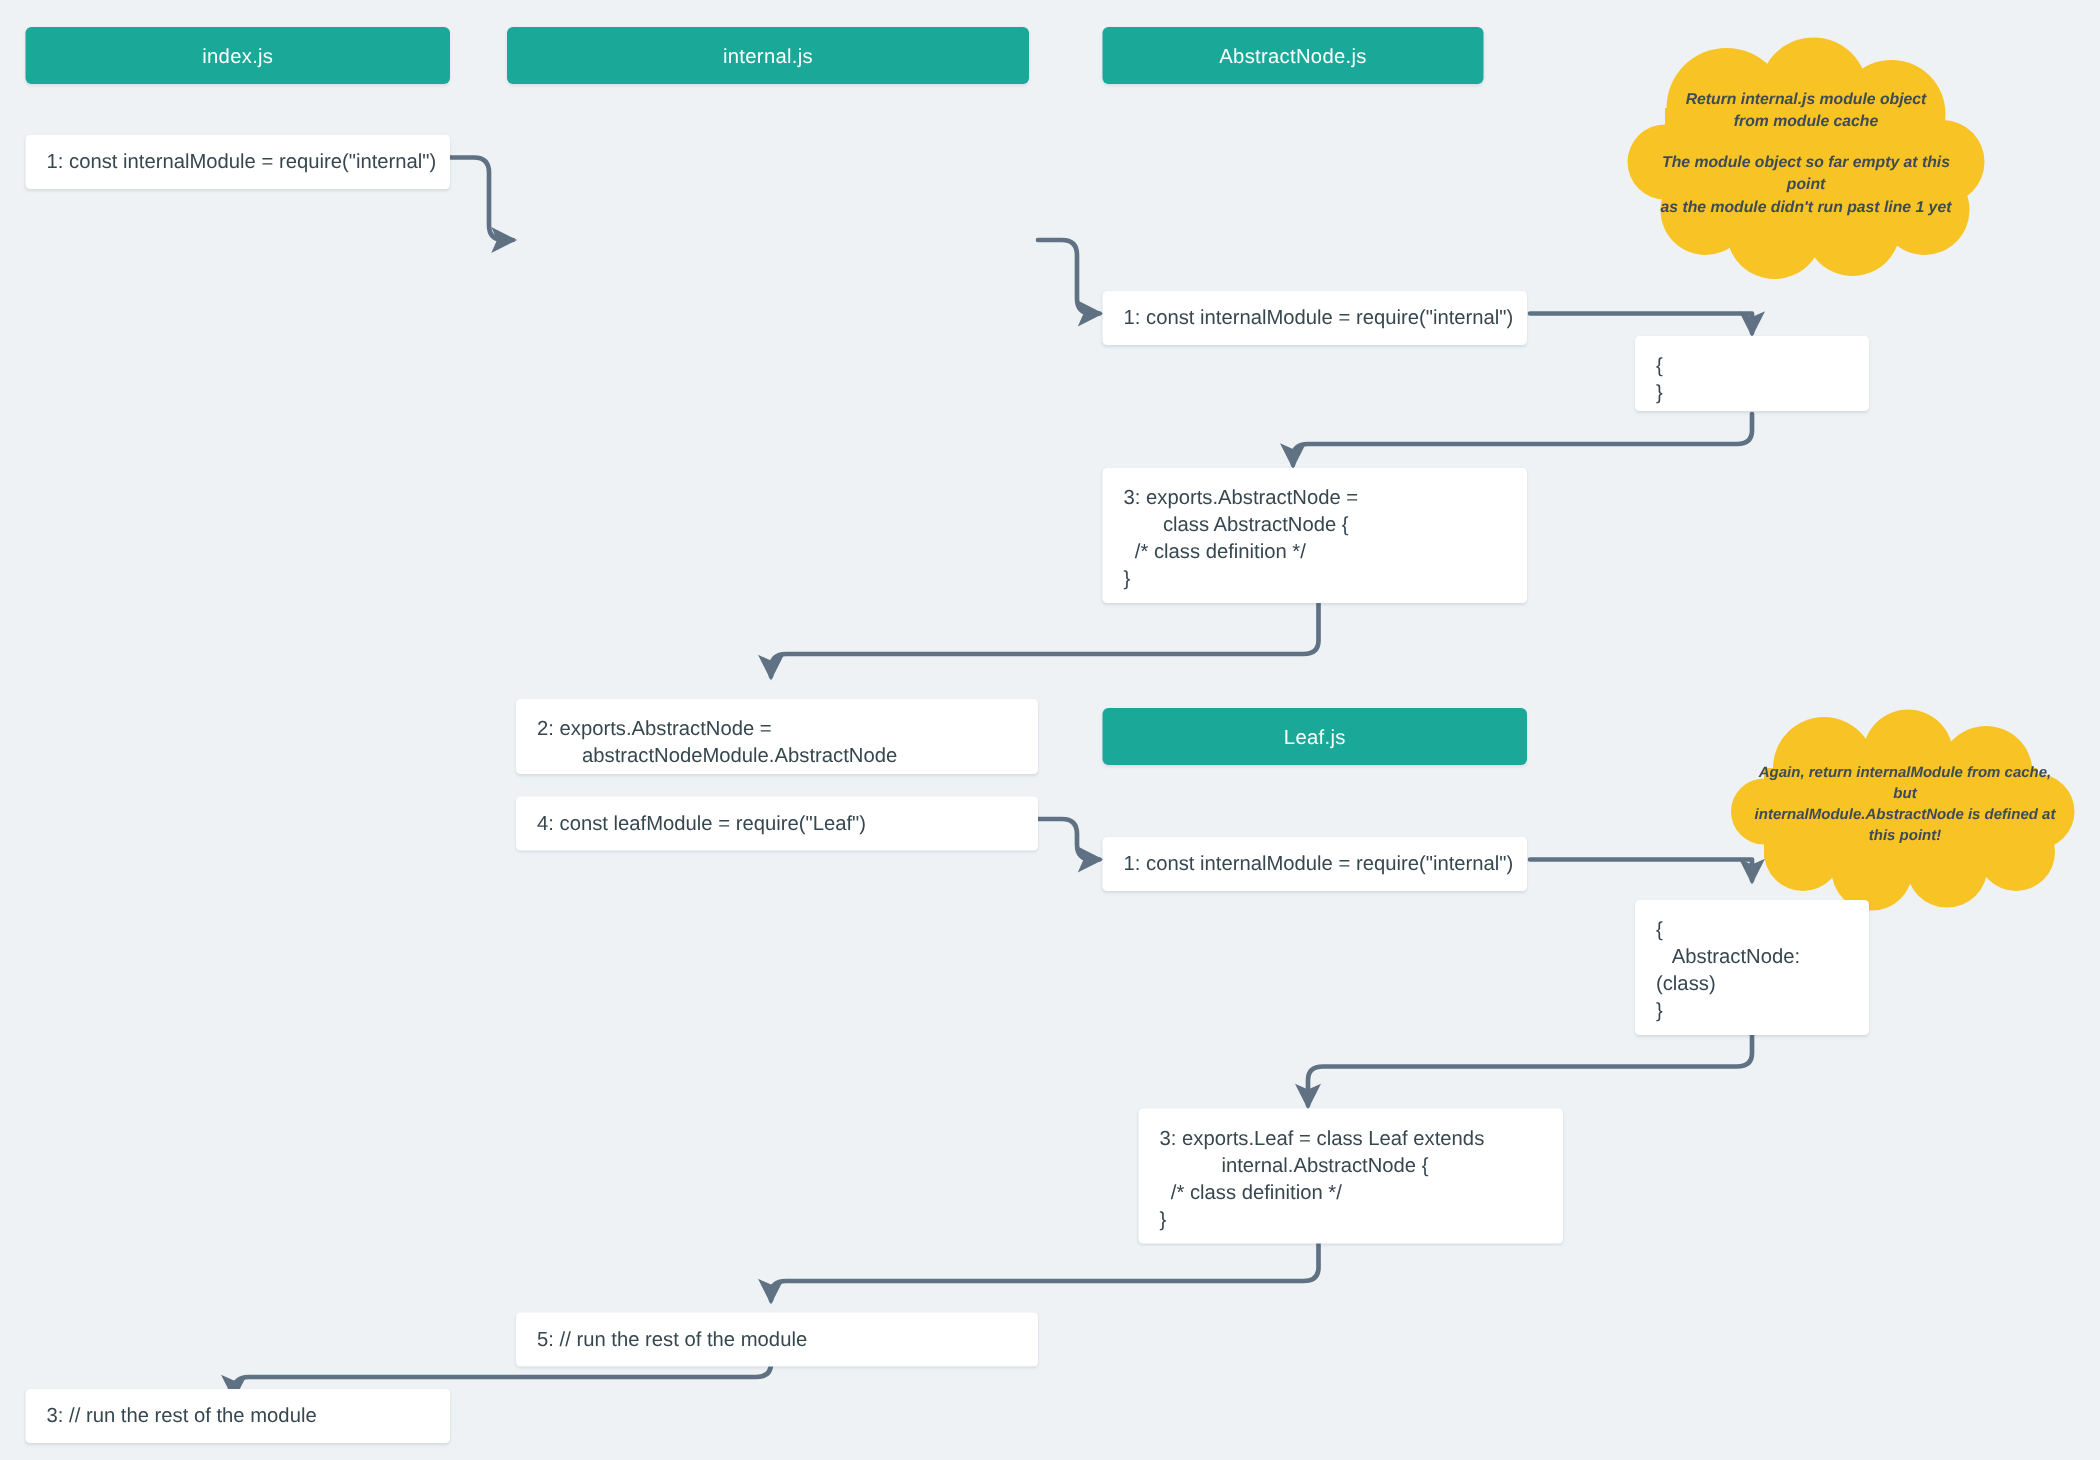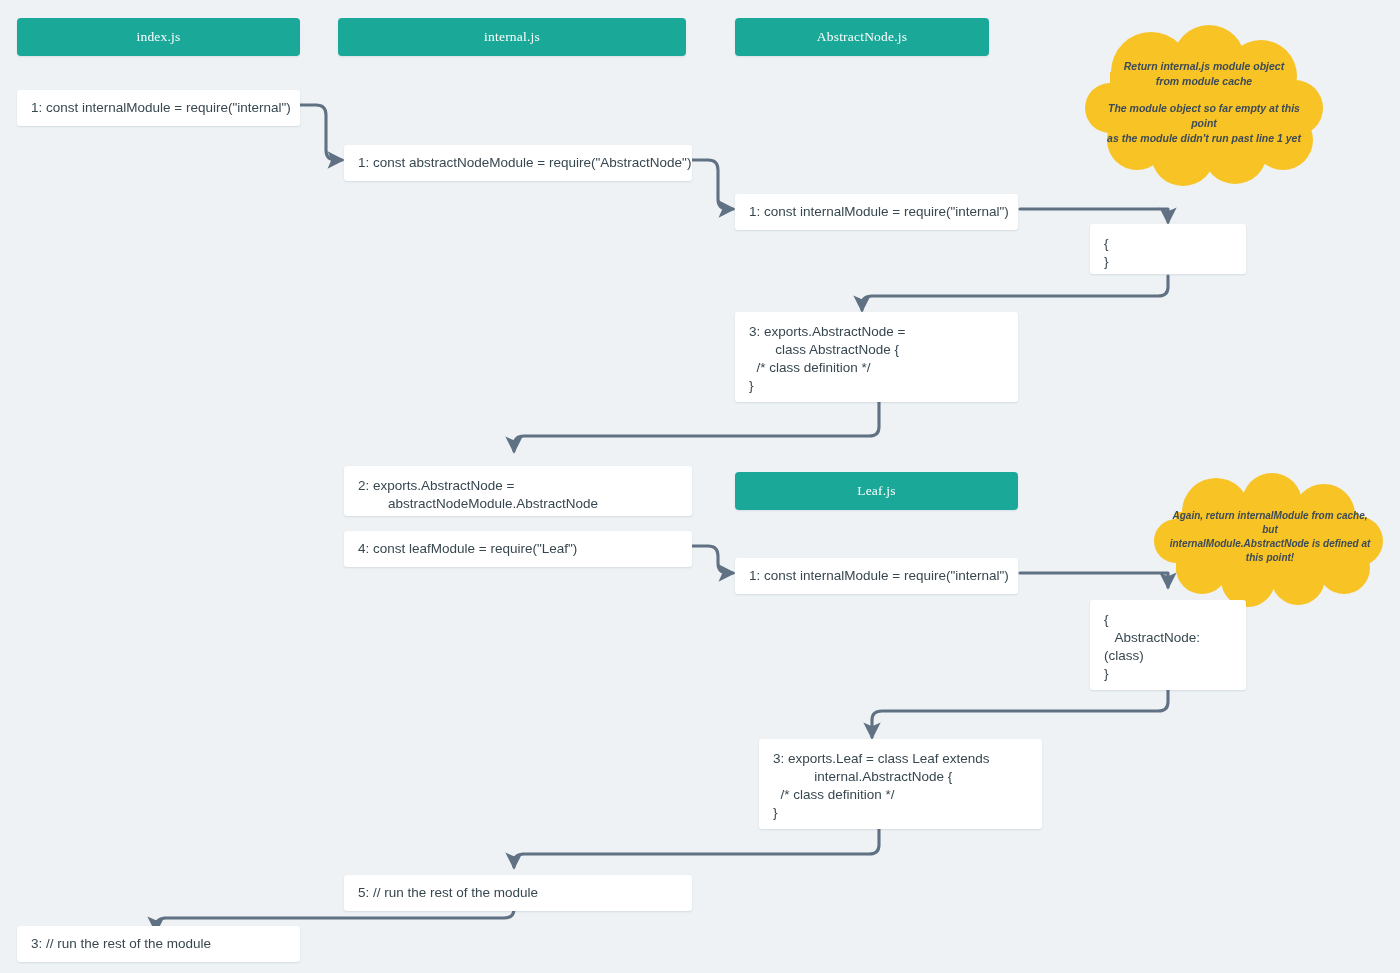--- a/index.html
+++ b/index.html
@@ -32,21 +32,20 @@
     background: #1aa898;
     border-radius: 4px;
     color: #ffffff;
     font-size: 13.5px;
     display: flex;
     align-items: center;
     justify-content: center;
     letter-spacing: .2px;
     box-shadow: 0 1px 2px rgba(40,60,80,.10);
     z-index: 3;
-    font-family: Liberation Serif, serif;
   }
 
   
   .node {
     position: absolute;
     background: #ffffff;
     border-radius: 3px;
     box-shadow: 0 1px 2px rgba(40,60,80,.13);
     padding: 9px 14px;
     font-size: 13.5px;
@@ -123,21 +122,20 @@
   </div>
   <div class="col-header" style="left:735px; top:18px;  width:254px;">
     <span>AbstractNode.js</span>
   </div>
   <div class="col-header" style="left:735px; top:472px; width:283px;">
     <span>Leaf.js</span>
   </div>
 
   <div class="node" style="left:17px;  top:90px;  width:283px;">1: const internalModule = require("internal")</div>
 
-  <div class="node" style="left:344px; top:145px; width:348px;">1: const abstractNodeModule = require("AbstractNode")</div>
 
   <div class="node" style="left:735px; top:194px; width:283px;">1: const internalModule = require("internal")</div>
 
   <div class="node multiline" style="left:1090px; top:224px; width:156px; height:50px;">{
 }</div>
 
   <div class="node multiline" style="left:735px; top:312px; width:283px; height:90px;">3: exports.AbstractNode =
        class AbstractNode {
   /* class definition */
 }</div>

